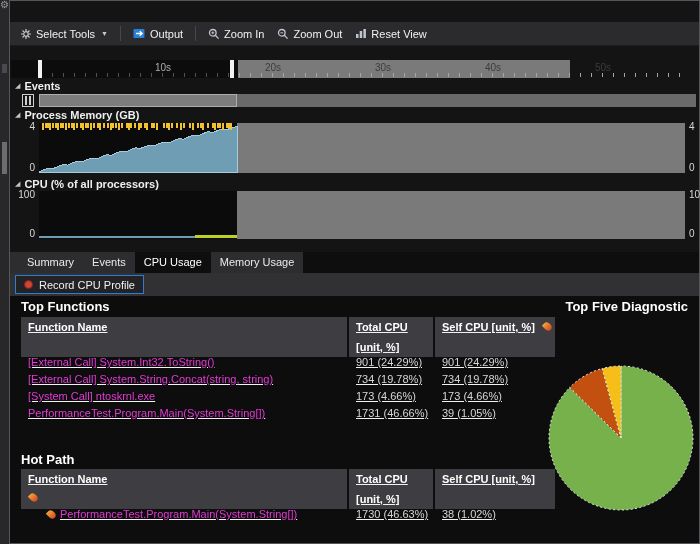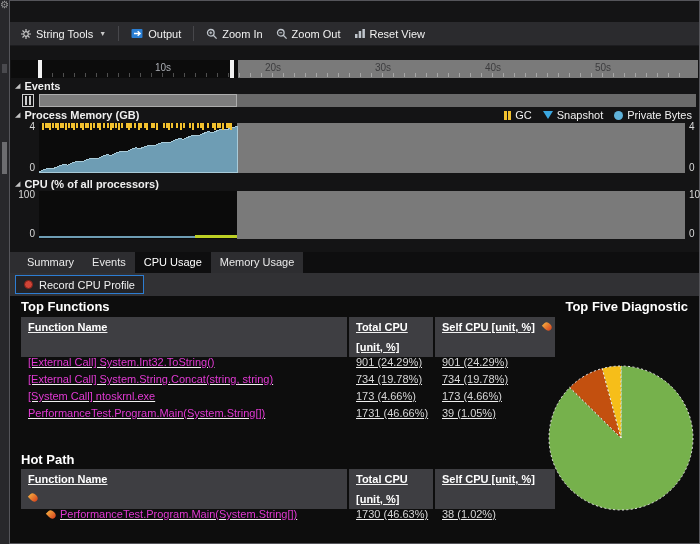--- a/index.html
+++ b/index.html
@@ -27,21 +27,21 @@
   .toolbar{position:absolute;left:0;top:21px;right:0;height:24px;background:#2b2b2e;
            border-bottom:1px solid #1d1d20;display:flex;align-items:center;gap:5px;
            padding-left:6px;font-size:11px;color:#f1f1f1;box-sizing:border-box;}
   .tbtn{display:flex;align-items:center;gap:4px;padding:2px 4px;white-space:nowrap;}
   .tsep{width:1px;height:15px;background:#47474b;margin:0 3px;}
   .dd-caret{font-size:7px;color:#c8c8c8;margin-left:2px;}
 
   .session{position:absolute;left:6px;top:46px;font-size:11px;font-weight:bold;color:#ffffff;}
 
   
-  .ruler{position:absolute;left:1px;top:59px;width:687px;height:18px;background:#0c0c0c;}
+  .ruler{position:absolute;left:1px;top:59px;width:559px;height:18px;background:#0c0c0c;}
   .ruler-gray{position:absolute;left:227px;top:0;right:0;bottom:0;background:#7a7a7a;}
   .rtick{position:absolute;bottom:1px;width:1px;height:4px;}
   .rlab{position:absolute;top:2px;font-size:10px;}
   .handle{position:absolute;top:0;width:4px;height:18px;background:#f2f2f2;}
 
   
   .sec-head{position:absolute;left:5px;font-size:11px;font-weight:bold;color:#efefef;display:flex;align-items:center;gap:4px;}
   .tri{font-size:7px;color:#c2c2c2;font-weight:normal;}
 
   
@@ -121,21 +121,21 @@
 
 
     <div class="toolbar">
       <span class="tbtn">
         <svg width="12" height="12" viewBox="0 0 12 12">
           <g stroke="#c8c8c8" stroke-width="1.2" fill="none">
             <circle cx="6" cy="6" r="2.3"></circle>
             <path d="M6 1v2 M6 9v2 M1 6h2 M9 6h2 M2.5 2.5l1.4 1.4 M8.1 8.1l1.4 1.4 M9.5 2.5 8.1 3.9 M3.9 8.1 2.5 9.5"></path>
           </g>
           </svg>
-        <span>String Tools</span>
+        <span>Select Tools</span>
         <span class="dd-caret">▼</span>
       </span>
       <span class="tsep"></span>
       <span class="tbtn">
         <svg width="13" height="11" viewBox="0 0 13 11">
           <rect x="0.5" y="1" width="11" height="9" rx="1" fill="#2b7fd4"></rect>
           <path d="M3 5.5 h6 M6.7 3.2 L9.2 5.5 L6.7 7.8" stroke="#ffffff" stroke-width="1.3" fill="none"></path>
         </svg>
         <span>Output</span>
       </span>
@@ -251,34 +251,20 @@
     <div class="ev-icon">
         <i></i>
         <i></i>
       </div>
     <div class="ev-bar-sel"></div>
     <div class="ev-bar-rest"></div>
 
     <div class="sec-head" style="top:108px">
       <span class="tri">◢</span>
       <span>Process Memory (GB)</span>
-    </div>
-    <div class="legend">
-      <span class="litem">
-        <span class="gc-icon"></span>
-        <span>GC</span>
-      </span>
-      <span class="litem">
-        <span class="snap-icon"></span>
-        <span>Snapshot</span>
-      </span>
-      <span class="litem">
-        <span class="pb-icon"></span>
-        <span>Private Bytes</span>
-      </span>
     </div>
     <div class="ax ax-l" style="left:3px;top:120px">4</div>
     <div class="ax ax-l" style="left:3px;top:161px">0</div>
     <div class="ax ax-r" style="left:679px;top:120px">4</div>
     <div class="ax ax-r" style="left:679px;top:161px">0</div>
     <div class="plot" id="mem-plot">
       <svg id="mem-svg" width="646" height="50" shape-rendering="crispEdges">
           <rect x="198" y="0" width="448" height="50" fill="#7a7a7a"></rect>
           <polygon points="0,49 0.0,49.0 4.8,46.7 9.7,45.0 14.5,45.5 19.3,43.3 24.1,41.5 29.0,42.1 33.8,39.8 38.6,38.1 43.5,38.6 48.3,36.4 53.1,35.2 58.0,35.8 62.8,33.5 67.6,31.8 72.4,32.3 77.3,30.0 82.1,28.3 86.9,28.9 91.8,26.6 96.6,24.8 101.4,25.4 106.2,23.7 111.1,22.0 115.9,22.6 120.7,20.3 125.6,19.1 130.4,19.7 135.2,17.4 140.0,15.6 144.9,16.2 149.7,13.9 154.5,12.2 159.4,12.8 164.2,10.5 169.0,8.8 173.9,9.3 178.7,7.6 183.5,5.9 188.3,6.4 193.2,4.7 198.0,3.6 198,49" fill="#6e9db4" stroke="#a9cbd9" stroke-width="1"></polygon>
           <rect x="3.4" y="0" width="2" height="7" fill="#f2c12e"></rect>

